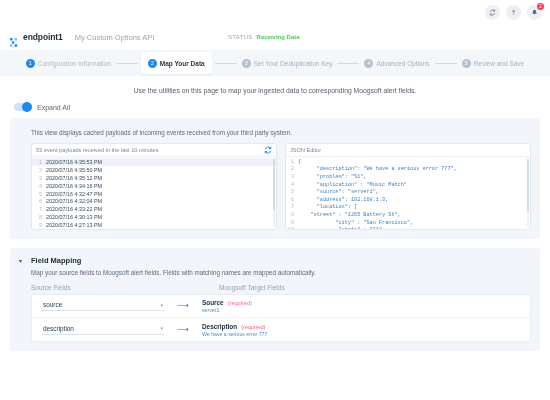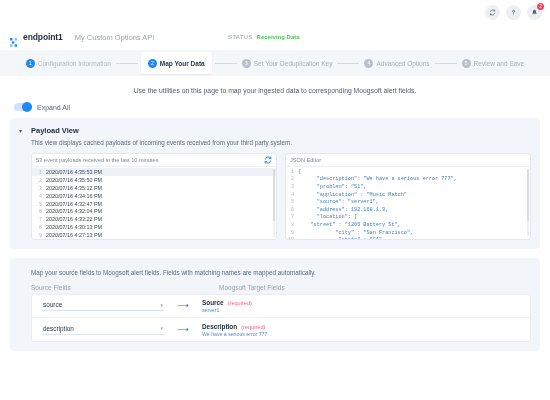--- a/index.html
+++ b/index.html
@@ -286,24 +286,20 @@
 <div class="intro">Use the utilities on this page to map your ingested data to corresponding Moogsoft alert fields.</div>
 
 <div class="expand-row">
   <span class="toggle">
     <span class="knob"></span>
   </span>
   <span class="expand-label">Expand All</span>
 </div>
 
 <div class="panel">
-  <div class="panel-head">
-    <span class="chev">▾</span>
-    <span class="panel-title">Payload View</span>
-  </div>
   <div class="panel-sub">This view displays cached payloads of incoming events received from your third party system.</div>
 
   <div class="pv-body">
 
     <div class="card">
       <div class="card-head">
         <span class="card-head-text">53 event payloads received in the last 10 minutes</span>
         <span class="refresh-ico">
           <svg width="8" height="8" viewBox="0 0 16 16" fill="none" stroke="#1e88f5" stroke-width="2">
             <path d="M13.5 4.6A5.6 5.6 0 0 0 3 6.8"></path>
@@ -401,20 +397,24 @@
           <span class="json-code">             "state" : "CA",</span>
         </div>
         <div class="scroll-track"></div>
         <div class="scroll-thumb"></div>
       </div>
     </div>
   </div>
 </div>
 
 <div class="panel">
+  <div class="panel-head">
+    <span class="chev">▾</span>
+    <span class="panel-title">Field Mapping</span>
+  </div>
   <div class="panel-sub">Map your source fields to Moogsoft alert fields. Fields with matching names are mapped automatically.</div>
 
   <div class="fm-cols">
     <span class="fm-col-src">Source Fields</span>
     <span class="fm-col-tgt">Moogsoft Target Fields</span>
   </div>
 
   <div class="map-card">
     <div class="map-row">
       <div class="select">

